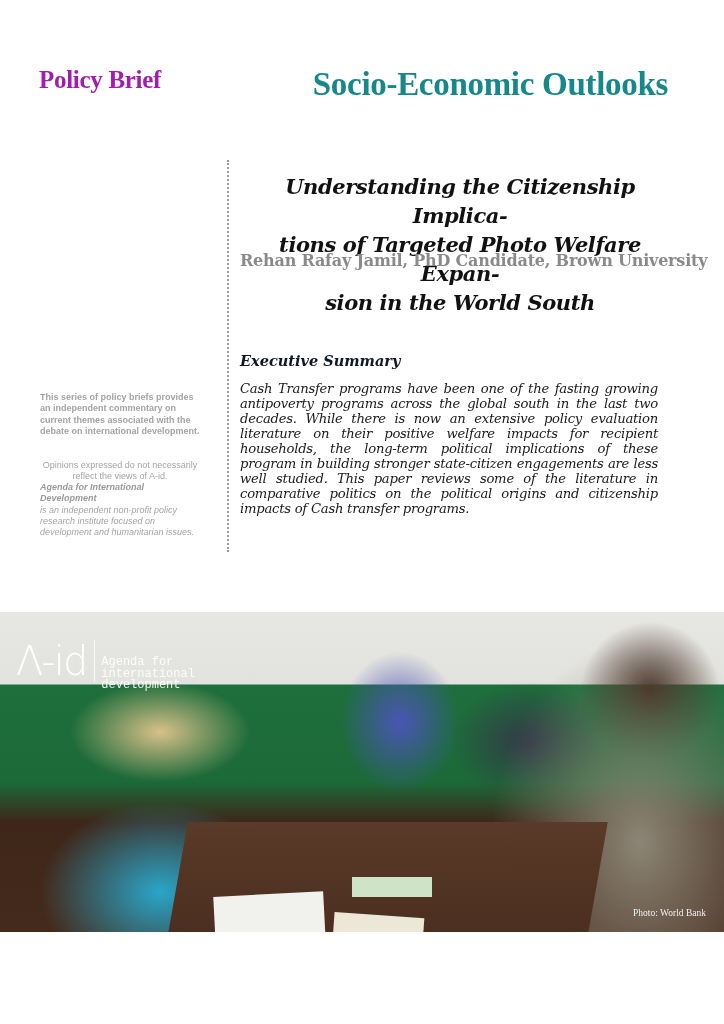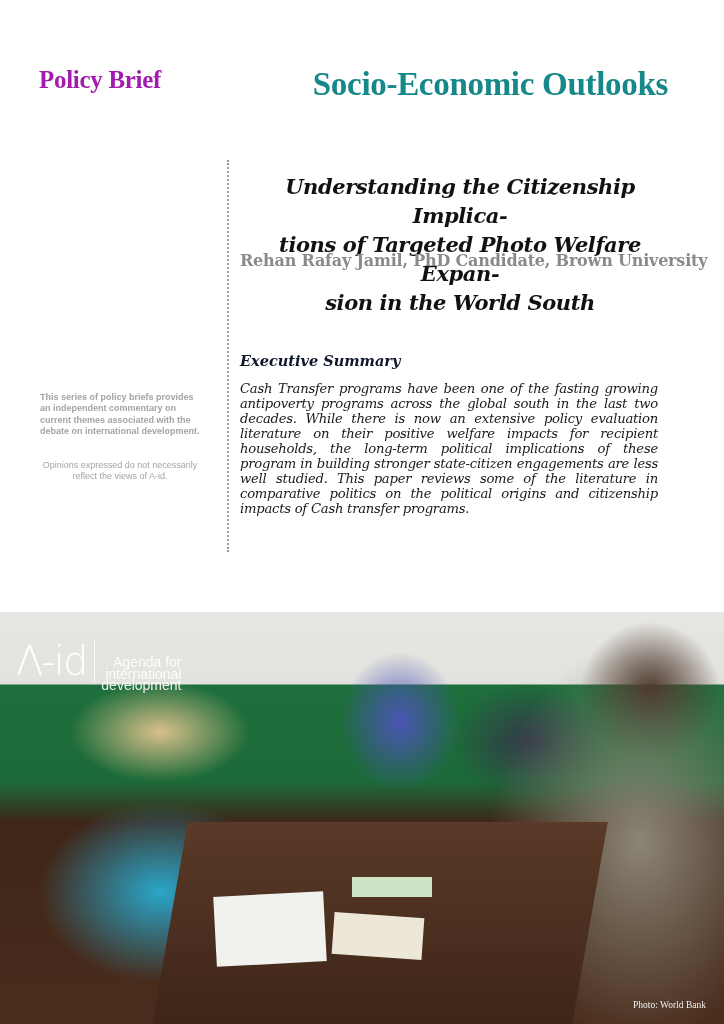--- a/index.html
+++ b/index.html
@@ -10,39 +10,38 @@
   .title { position:absolute; left:240px; top:172px; width:440px; font-family:"DejaVu Serif", serif; font-style:italic; font-weight:bold; font-size:21px; line-height:29px; color:#111; letter-spacing:-0.4px;text-align:center; }
   .author { position:absolute; left:240px; top:251px; font-family:"DejaVu Serif", serif; font-weight:bold; font-size:16px; color:#8a8a8a; letter-spacing:-0.2px; }
   .exec-title { position:absolute; left:240px; top:352px; font-family:"DejaVu Serif", serif; font-style:italic; font-weight:bold; font-size:14.5px; color:#0f172a; }
   .exec-body { position:absolute; left:240px; top:381px; width:418px; font-family:"DejaVu Serif", serif; font-style:italic; font-size:13.2px; line-height:15px; color:#1a1a1a; text-align:justify; letter-spacing:-0.25px; }
   .side { position:absolute; left:40px; width:160px; font-family:"Liberation Sans", sans-serif; font-size:9px; line-height:11.3px; color:#a4a4a4; }
   .side1 { top:392px; font-weight:bold; }
   .side2 { top:460px;text-align:center; }
   .side3 { top:482px; }
   .side3 .org { font-weight:bold; font-style:italic; color:#9a9a9a; display:block; }
   .side3 .desc { font-style:italic; display:block; }
-  .photo { position:absolute; left:0; top:612px; width:724px; height:412px; overflow:hidden;
+  .photo { position:absolute; left:0; top:612px; width:724px; height:320px; overflow:hidden;
     background:
       radial-gradient(ellipse 120px 90px at 160px 280px, #2aa6c9 0%, rgba(42,166,201,0) 100%),
       radial-gradient(ellipse 90px 50px at 160px 120px, #d9c08a 0%, rgba(217,192,138,0) 100%),
       radial-gradient(ellipse 150px 200px at 640px 230px, #8c8575 0%, rgba(140,133,117,0) 100%),
       radial-gradient(ellipse 70px 70px at 650px 80px, #3b2418 0%, rgba(59,36,24,0) 100%),
       radial-gradient(ellipse 60px 70px at 400px 110px, #4a55b5 0%, rgba(74,85,181,0) 100%),
       radial-gradient(ellipse 80px 60px at 530px 130px, #333848 0%, rgba(51,56,72,0) 100%),
       linear-gradient(to bottom, #e6e6e2 0px, #e2e2de 72px, #1e6f3c 73px, #1c6a38 170px, #3e2619 210px, #4a2d1d 412px);
-    text-align: right;
   }
   .table { position:absolute; left:170px; top:210px; width:420px; height:202px; background:linear-gradient(180deg,#5a3a28,#3e2518); transform:skewX(-10deg); }
   .paper1 { position:absolute; left:215px; top:282px; width:110px; height:70px; background:#f1f1ee; transform:rotate(-3deg); }
   .paper2 { position:absolute; left:333px; top:303px; width:90px; height:42px; background:#ece7d6; transform:rotate(4deg); }
   .paper3 { position:absolute; left:352px; top:265px; width:80px; height:20px; background:#cfe3c7; }
   .logo { position:absolute; left:16px; top:18px; display:flex; align-items:center; color:#ffffff; }
   .logo-mark { font-family:"DejaVu Sans", sans-serif; font-weight:200; font-size:40px; letter-spacing:-2px; line-height:1; }
   .logo-sep { width:1px; height:42px; background:rgba(255,255,255,0.8); margin:0 6px 0 8px; }
-  .logo-text { font-family:Liberation Sans, sans-serif; font-size:14px; line-height:11.5px; color:rgba(255,255,255,0.9);margin-top:27px; }
+  .logo-text { font-family:Liberation Mono, monospace; font-size:12px; line-height:11.5px; color:rgba(255,255,255,0.9);margin-top:27px; }
   .credit { position:absolute; right:18px; bottom:14px; font-family:"Liberation Serif", serif; font-size:9.5px; color:#f2f2f2; }
 </style>
 </head>
 <body>
 
 <div class="hdr-left">Policy Brief</div>
 <div class="hdr-right">Socio-Economic Outlooks</div>
 
 <div class="divider"></div>
 
@@ -52,20 +51,22 @@
   <div>sion in the World South</div>
 </div>
 <div class="author">Rehan Rafay Jamil, PhD Candidate, Brown University</div>
 
 <div class="exec-title">Executive Summary</div>
 <div class="exec-body">Cash Transfer programs have been one of the fasting growing antipoverty programs across the global south in the last two decades. While there is now an extensive policy evaluation literature on their positive welfare impacts for recipient households, the long-term political implications of these program in building stronger state-citizen engagements are less well studied.  This paper reviews some of the literature in comparative politics on the political origins and citizenship impacts of Cash transfer programs.</div>
 
 <div class="side side1">This series of policy briefs provides an independent commentary on current themes associated with the debate on international development.</div>
 <div class="side side2">Opinions expressed do not necessarily reflect the views of A-id.</div>
 <div class="side side3">
+  <span class="org">Agenda for International Development</span>
+  <span class="desc">is an independent non-profit policy research institute focused on development and humanitarian issues.</span>
 </div>
 
 <div class="photo" title="Elderly woman in straw hat signing a register at a wooden table while young men assist; others wait seated in background">
   <div class="table"></div>
   <div class="paper1"></div>
   <div class="paper2"></div>
   <div class="paper3"></div>
   <div class="logo">
     <span class="logo-mark">Λ-id</span>
     <span class="logo-sep"></span>

